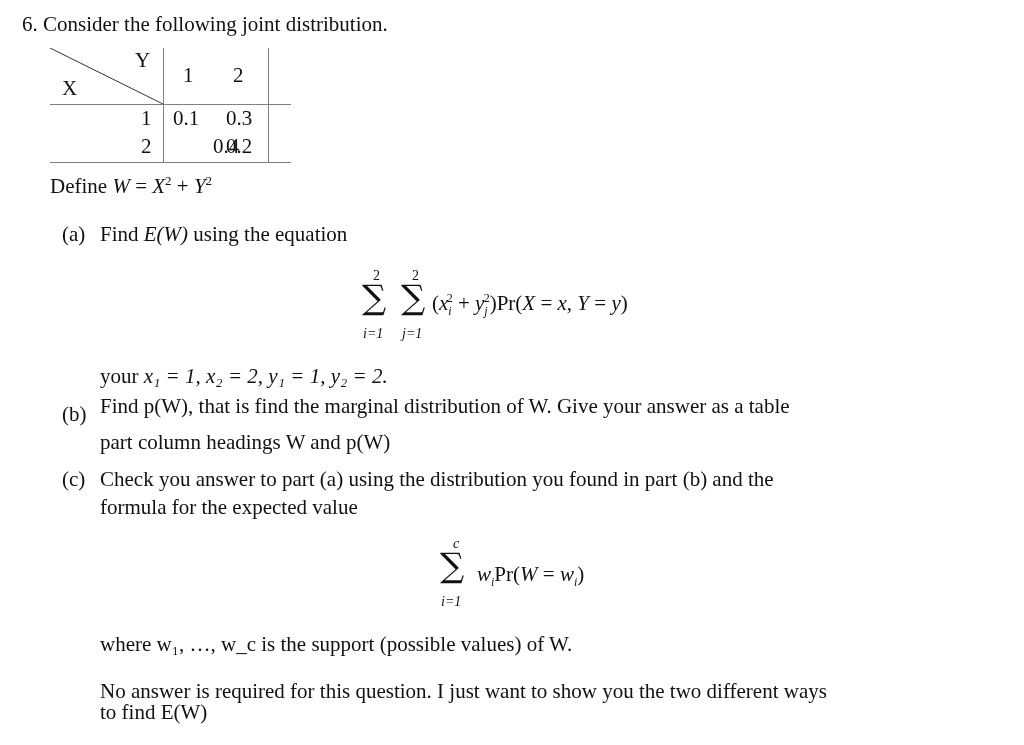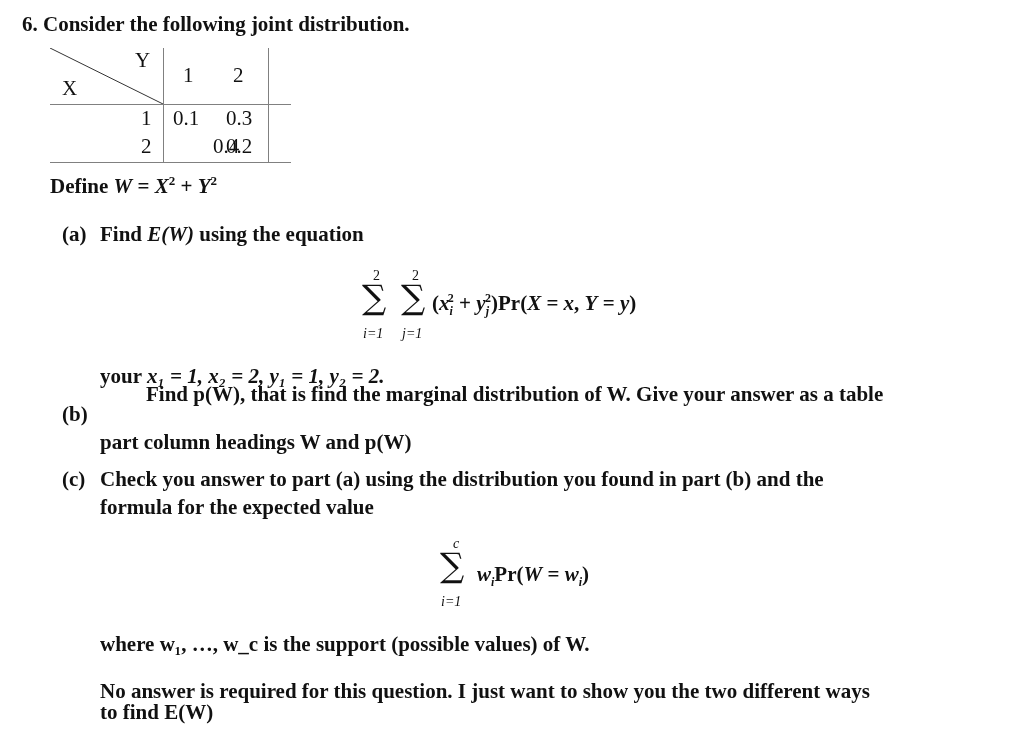--- a/index.html
+++ b/index.html
@@ -1,19 +1,19 @@
 <!DOCTYPE html>
 <html><head>
 <meta charset="utf-8">
 <style>
   html, body { margin: 0; padding: 0; background: #ffffff; }
   body { width: 1024px; height: 745px; position: relative; overflow: hidden;
          font-family: "DejaVu Serif", "Liberation Serif", serif; color: #111; }
   .abs { position: absolute; white-space: nowrap; }
-  .txt { font-family: "Liberation Serif", "DejaVu Serif", serif; font-size: 21px; line-height: 28px; font-weight: bold; }
+  .txt { font-family: "Liberation Serif", "DejaVu Serif", serif; font-size: 21px; line-height: 28px; }
   .it { font-style: italic; }
   sup, sub { font-size: 13px; line-height: 0; }
   .small { font-family: "Liberation Serif", serif; font-size: 14px; }
   .sigma { font-family: "DejaVu Serif", serif; font-size: 34px; line-height: 34px; }
   .tbl-line { position: absolute; background: #808080; }
   .cell { position: absolute; font-family: "Liberation Serif", serif; font-size: 21px; }
 </style>
 </head>
 <body>
 
@@ -69,21 +69,21 @@
   <div class="abs small it" style="left:402px; top:326px;">j=1</div>
   <div class="abs txt" style="left:432px; top:289px;">(<i>x</i><sub style="font-size:12px;"><i>i</i></sub><sup style="font-size:12px; margin-left:-5px;">2</sup> + <i>y</i><sub style="font-size:12px;"><i>j</i></sub><sup style="font-size:12px; margin-left:-4px;">2</sup>)Pr(<i>X</i> = <i>x</i>, <i>Y</i> = <i>y</i>)</div>
 </div>
 
 <div class="abs txt" style="left:100px; top:362px;">
   <span>your</span>
   <span class="it">x₁ = 1, x₂ = 2, y₁ = 1, y₂ = 2.</span>
 </div>
 
 <div class="abs txt" style="left:62px; top:400px;">(b)</div>
-<div class="abs txt" style="left:100px; top:380px;margin-left:46px;">Find p(W), that is find the marginal distribution of W. Give your answer as a table</div>
+<div class="abs txt" style="left:100px; top:392px;">Find p(W), that is find the marginal distribution of W. Give your answer as a table</div>
 <div class="abs txt" style="left:100px; top:428px;">part column headings W and p(W)</div>
 
 <div class="abs txt" style="left:62px; top:465px;">(c)</div>
 <div class="abs txt" style="left:100px; top:465px;">Check you answer to part (a) using the distribution you found in part (b) and the</div>
 <div class="abs txt" style="left:100px; top:493px;">formula for the expected value</div>
 
 <div>
   <div class="abs small it" style="left:453px; top:536px;">c</div>
   <div class="abs sigma" style="left:440px; top:548px;">∑</div>
   <div class="abs small it" style="left:441px; top:594px;">i=1</div>

